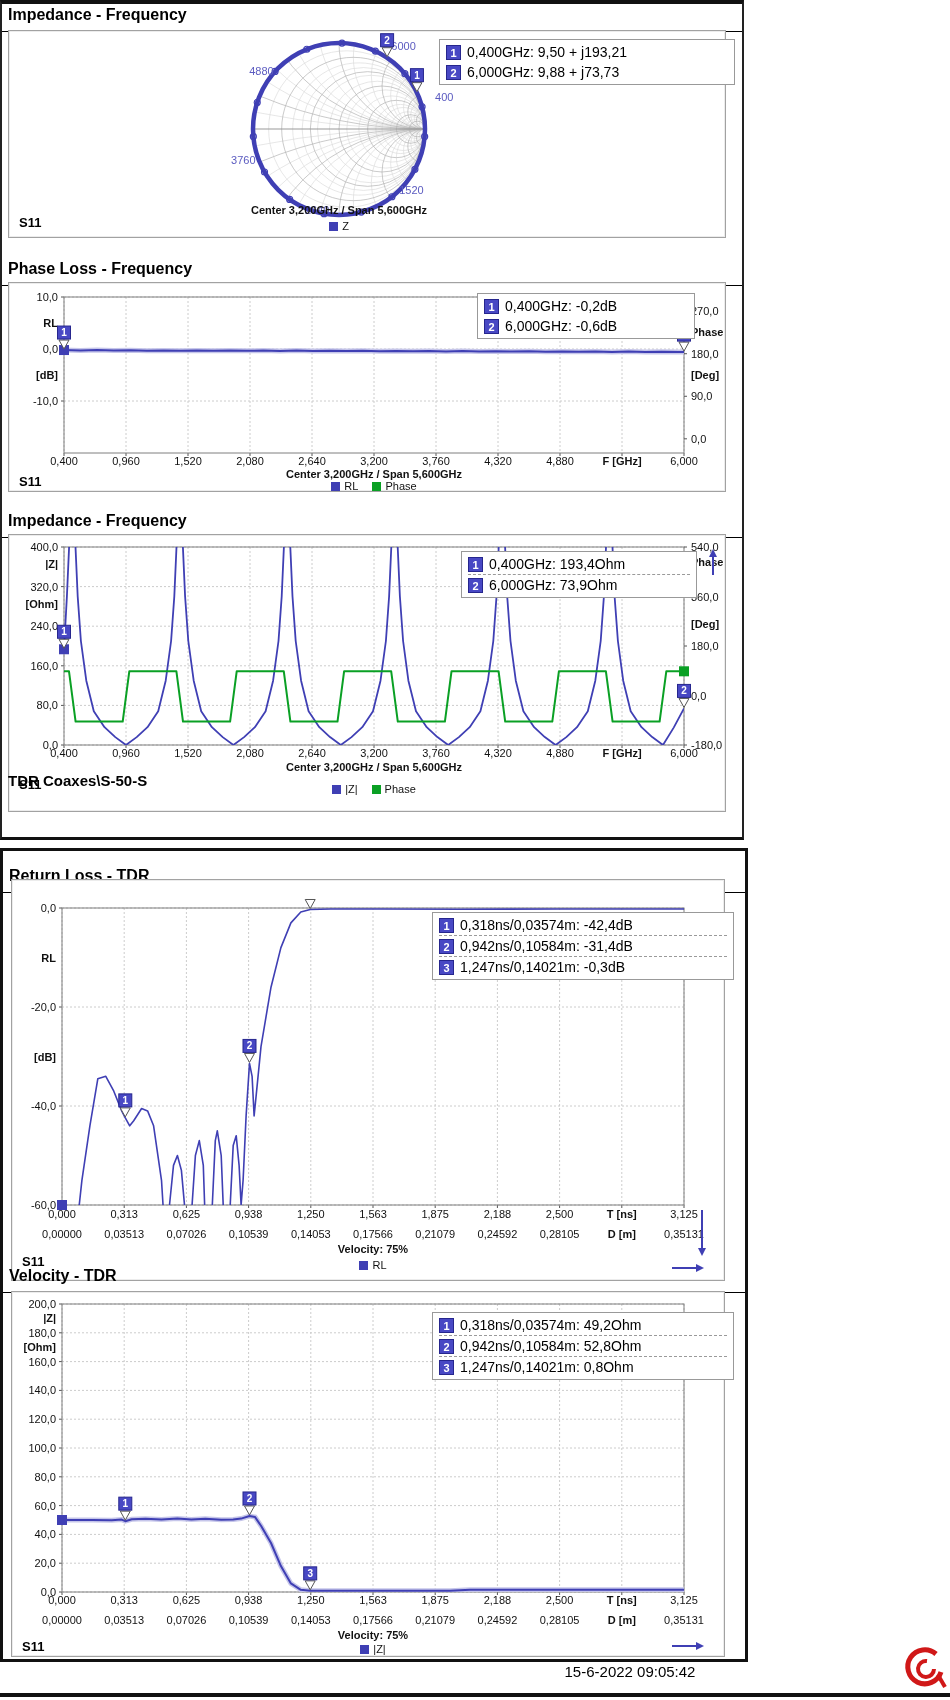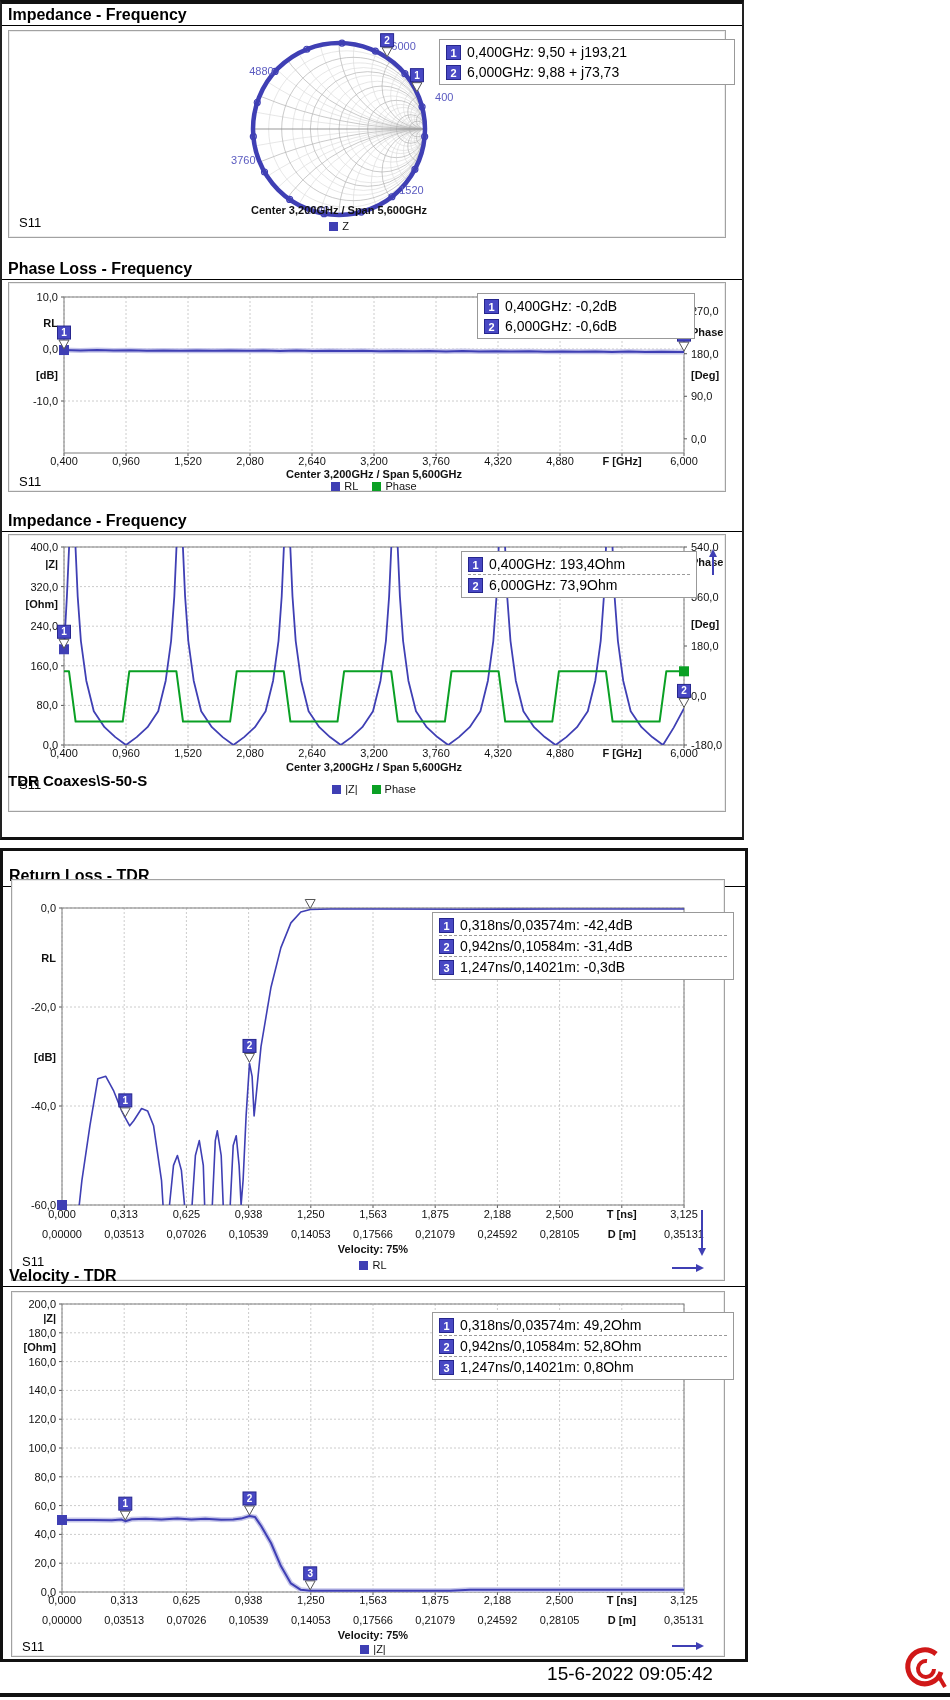--- a/index.html
+++ b/index.html
@@ -3,37 +3,37 @@
 <meta charset="utf-8">
 <style>
   html,body{margin:0;padding:0;background:#fff;}
   #stage{position:relative;width:950px;height:1700px;background:#fff;
          font-family:"Liberation Sans",sans-serif;color:#000;overflow:hidden;}
   .pagebox{position:absolute;left:0;top:0;width:744px;height:840px;box-sizing:border-box;
            border-top:4px solid #111;border-bottom:3px solid #111;
            border-left:2px solid #222;border-right:2px solid #222;}
   .pagebox2{position:absolute;left:0;top:848px;width:748px;height:814px;box-sizing:border-box;
             border:3px solid #111;}
-  .trow{position:absolute;left:0;right:0;padding:2px 6px 1px 6px;border-bottom:1px solid #000;
+  .trow{position:absolute;left:0;right:0;padding:2px 6px 7px 6px;border-bottom:1px solid #000;
         font-size:16px;font-weight:bold;}
   .secheader{position:absolute;left:6px;top:768px;font-size:15px;font-weight:bold;}
   .cframe{position:absolute;background:#fff;border:1px solid #a2a2a2;
           box-shadow:inset 0 0 0 1px #ececec;}
   .cframe svg{position:absolute;left:0;top:0;}
   .foot,.vel{position:absolute;font-size:11px;font-weight:bold;color:#111;text-align:center;white-space:nowrap;}
   .legend{position:absolute;display:flex;justify-content:center;gap:14px;font-size:11px;color:#111;align-items:center;}
   .legend .sw{display:inline-block;width:9px;height:9px;margin-right:4px;vertical-align:-1px;}
-  .s11{position:absolute;left:10px;font-size:13px;font-weight:normal;}
+  .s11{position:absolute;left:10px;font-size:13px;font-weight:bold;}
   .mbox{position:absolute;background:#fff;border:1px solid #999;padding:2px 6px;z-index:5;}
   .mrow{display:flex;align-items:center;height:20px;font-size:14px;white-space:nowrap;}
   .mbox.sep .mrow:not(:last-child){border-bottom:1px dashed #9a9a9a;}
   .badge{display:inline-block;min-width:15px;height:15px;background:#4848c4;color:#fff;
          font-weight:bold;font-size:11px;line-height:15px;text-align:center;
          border:1px solid #26268e;margin-right:6px;box-sizing:border-box;}
-  #footer-date{position:absolute;left:430px;top:1663px;width:400px;text-align:center;font-size:19px;}
+  #footer-date{position:absolute;left:430px;top:1663px;width:400px;text-align:center;font-size:15px;}
   #bottomline{position:absolute;left:0;top:1693px;width:950px;height:4px;background:#111;}
   #logo{position:absolute;left:903px;top:1645px;}
 </style>
 </head>
 <body>
 
 <div id="stage">
   <div class="pagebox" id="page1">
     <div class="trow" style="top:0px">
       <span>Impedance - Frequency</span></div>

